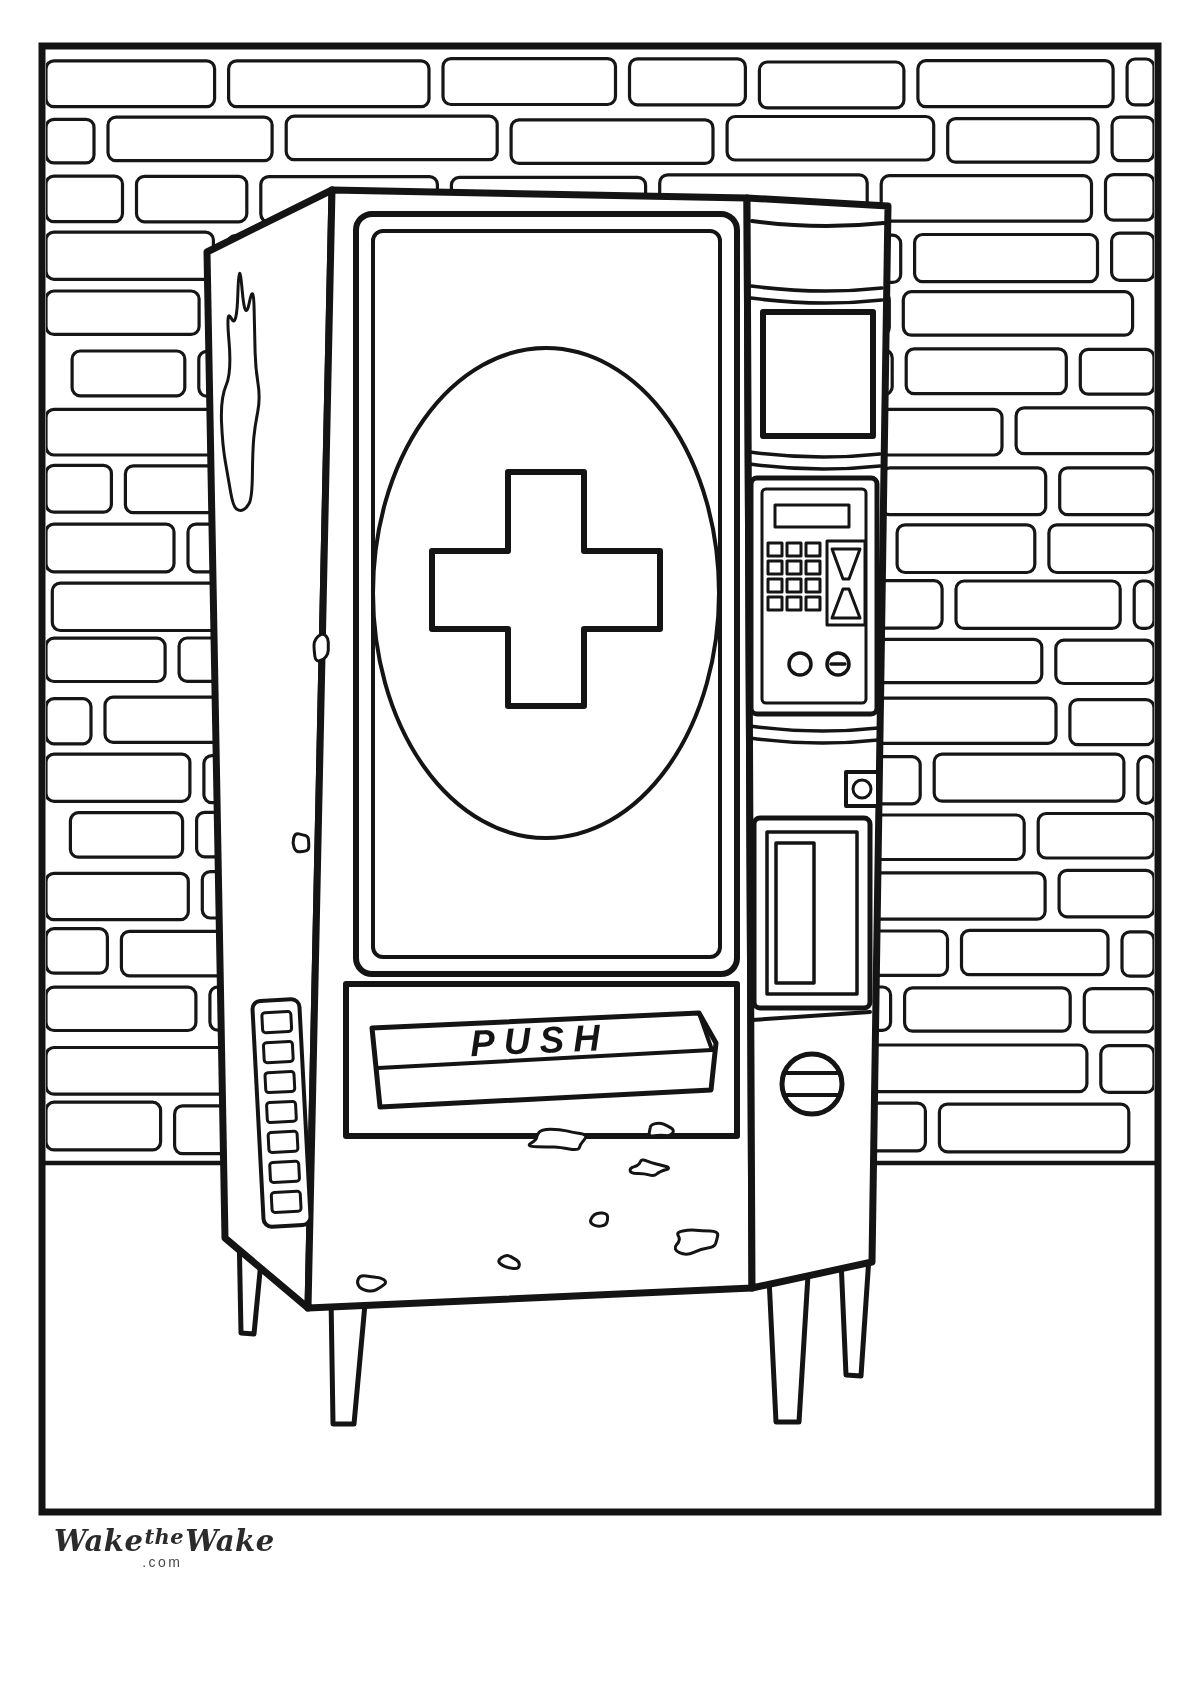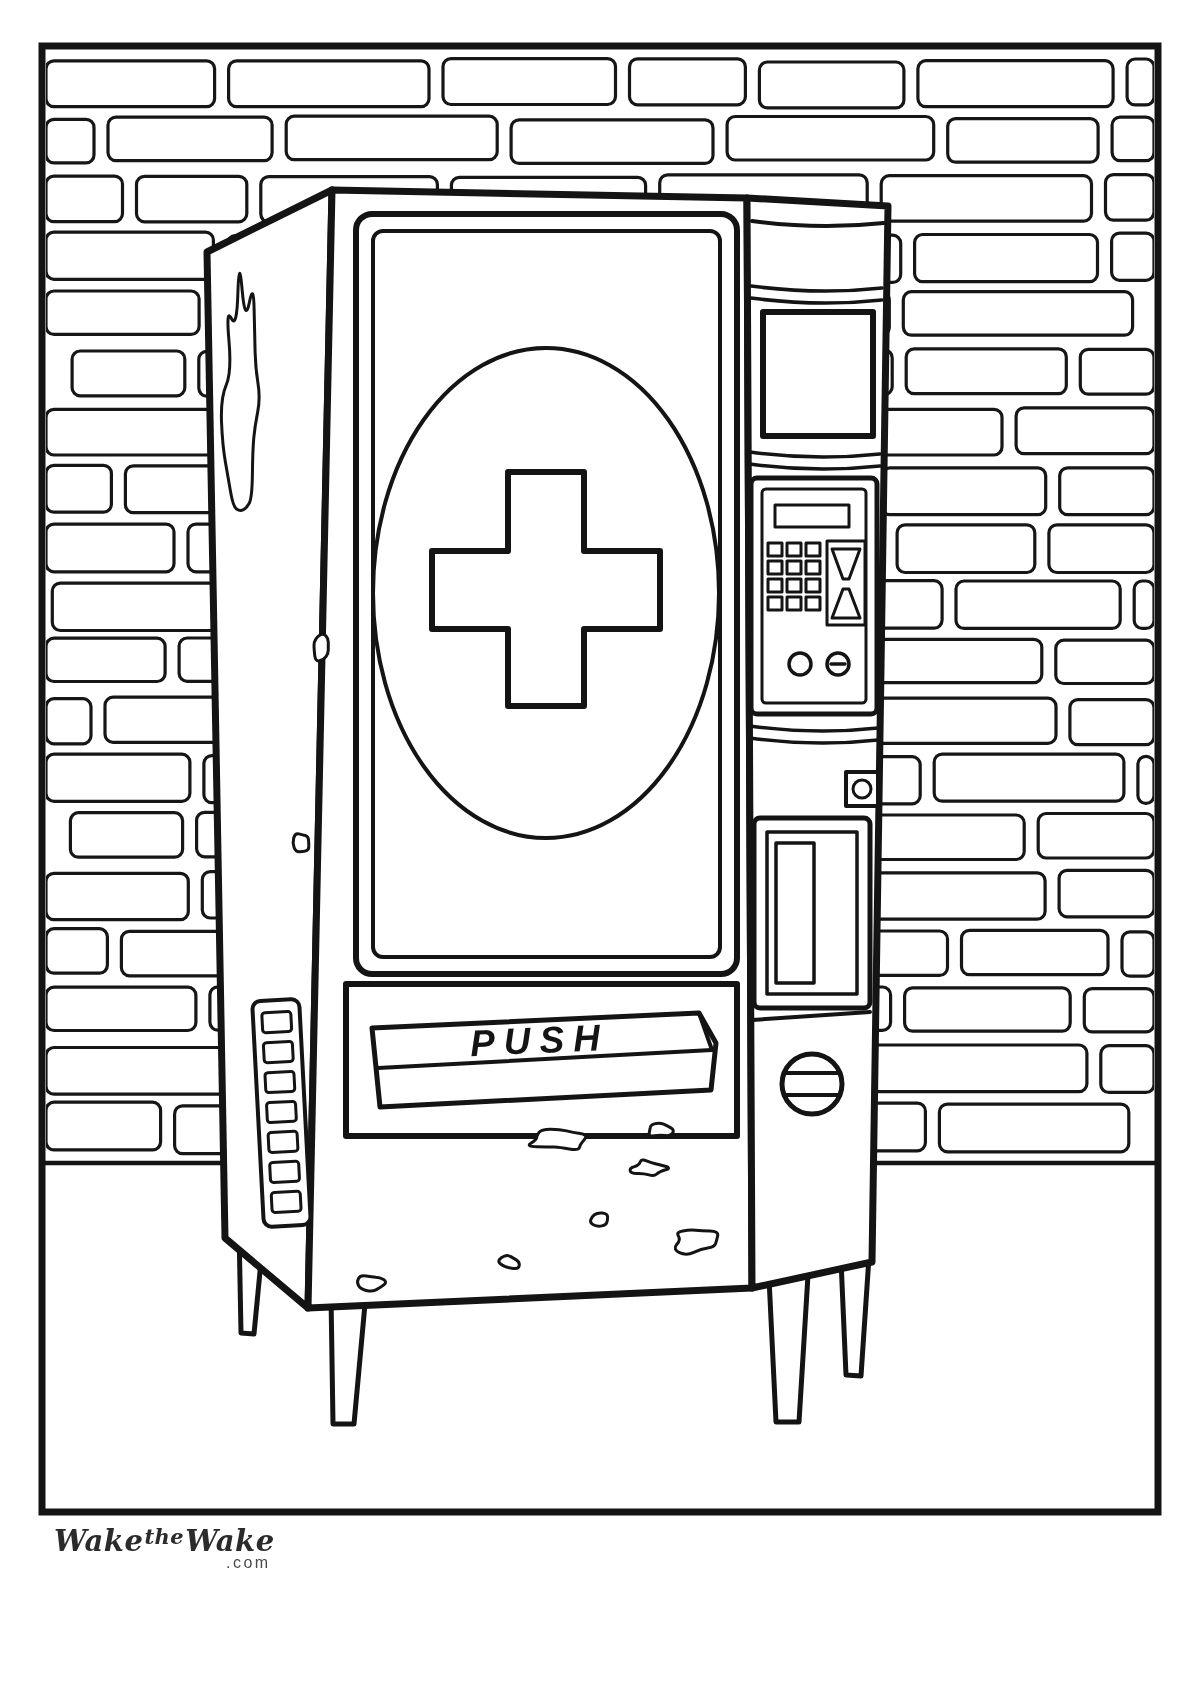--- a/index.html
+++ b/index.html
@@ -27,24 +27,24 @@
     letter-spacing:0.5px;
     white-space:nowrap;
   }
   .logo-the{
     font-size:21px;
     vertical-align:7px;
     margin:0 1px;
   }
   .logo-com{
     font-family:"Liberation Sans", sans-serif;
-    font-size:16px;
+    font-size:14px;
     letter-spacing:2.5px;
     color:#4a4a4a;
-    text-align:right;
+    text-align:center;
     margin-top:-1px;
     padding-right:4px;
   }
 </style>
 </head>
 <body>
 
 <div class="page">
 
   <svg class="scene" width="1200" height="1698" viewBox="0 0 1200 1698" xmlns="http://www.w3.org/2000/svg">

